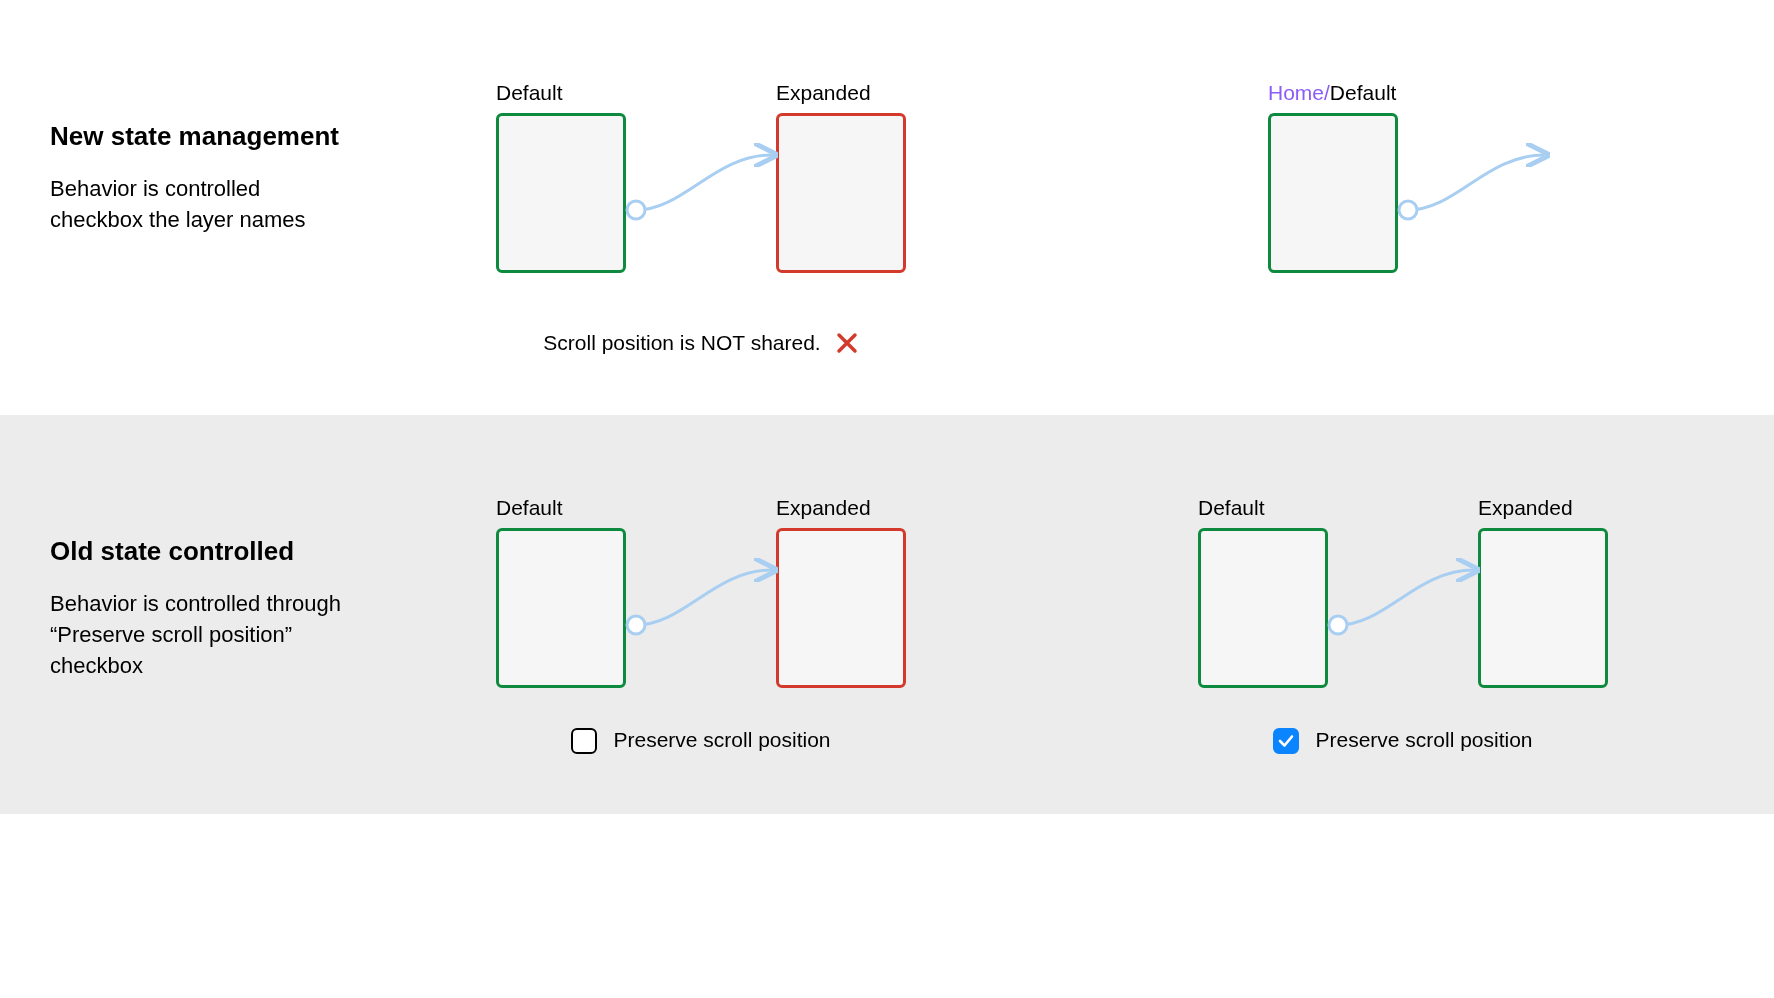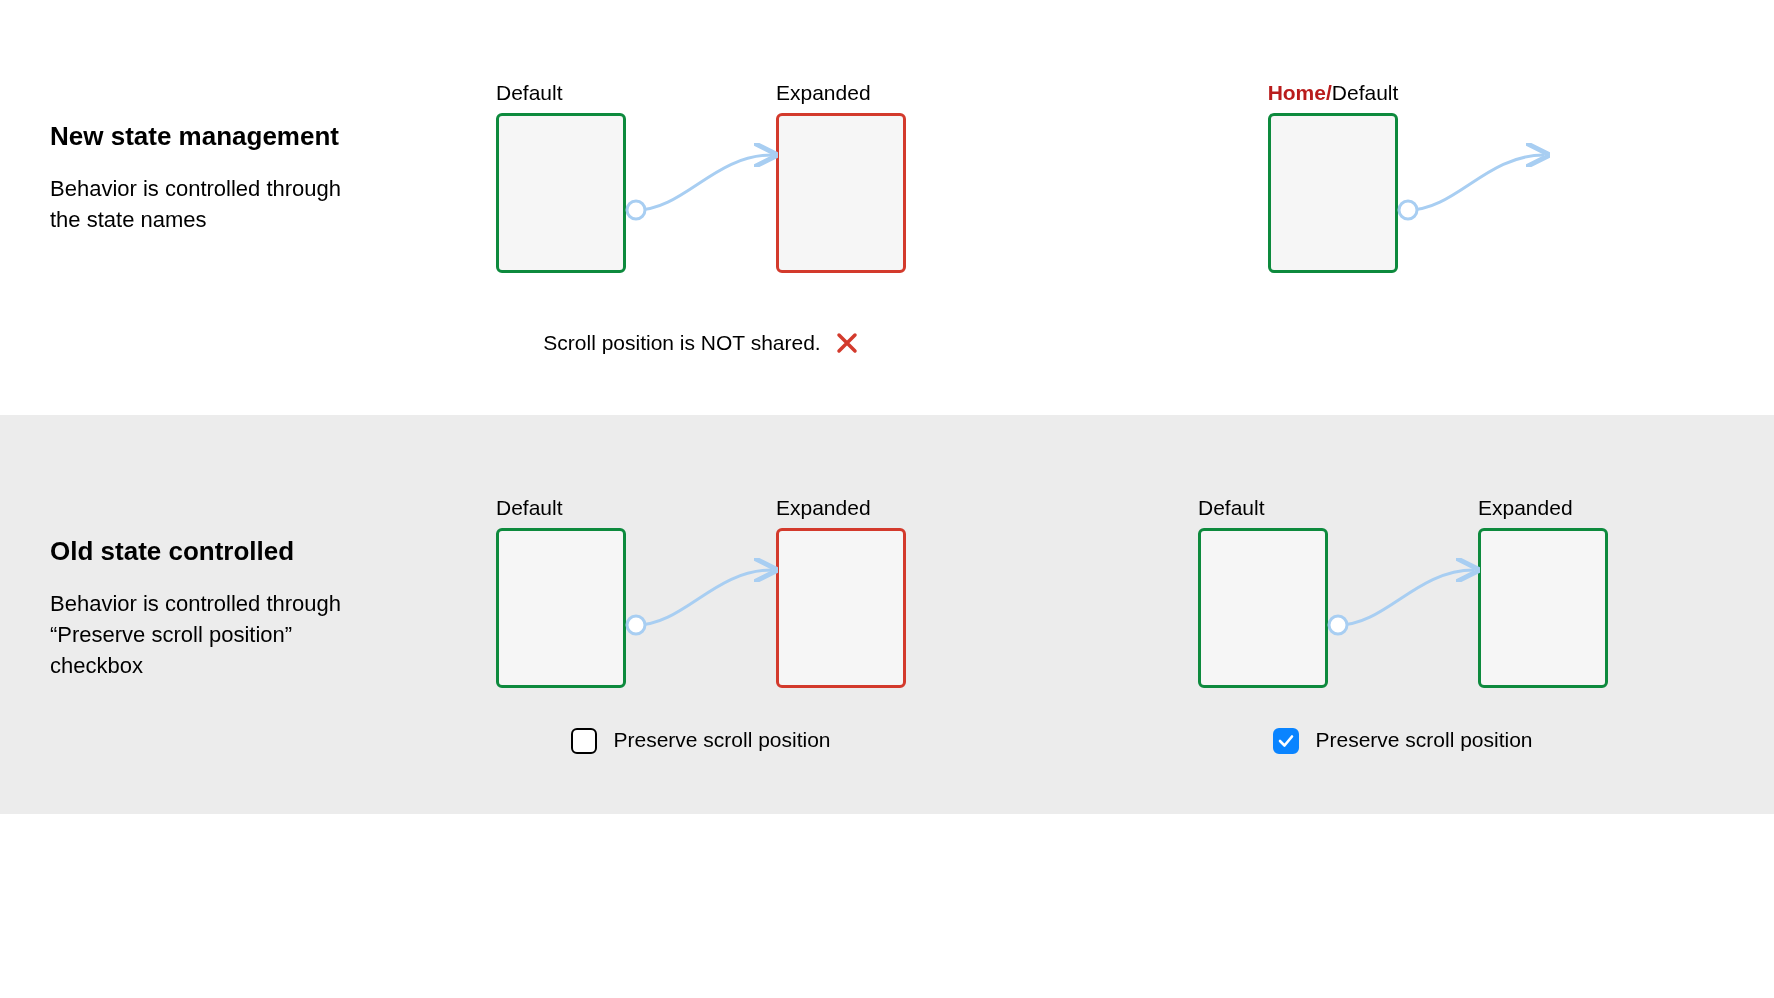--- a/index.html
+++ b/index.html
@@ -52,21 +52,21 @@
     .frame-group {
       display: flex;
       flex-direction: column;
     }
     .frame-label {
       font-size: 21px;
       margin-bottom: 8px;
       line-height: 1.2;
       font-weight: 400;
     }
-    .prefix-green { color: #b91c1c; font-weight: 700; margin-top: 20px; }
+    .prefix-green { color: #8b5cf6; font-weight: 400; margin-top: 20px; }
     .frame {
       width: 130px;
       height: 160px;
       border: 3px solid;
       border-radius: 6px;
       background: #f6f6f6;
     }
     .frame.green { border-color: #0d8a3d; }
     .frame.red { border-color: #d33a2c; }
     .caption-row {
@@ -114,21 +114,21 @@
       height: 160px;
       overflow: visible;
     }
   </style>
 </head>
 <body>
 
 <div class="section white">
   <div class="sidebar">
     <h2>New state management</h2>
-    <p>Behavior is controlled through the state names</p>
+    <p>Behavior is controlled checkbox the layer names</p>
   </div>
   <div class="content">
 
     <div class="example">
       <div class="frames-row">
         <div class="frame-group">
           <div class="frame-label">Default</div>
           <div class="frame green"></div>
         </div>
         <div class="connector-wrap">

